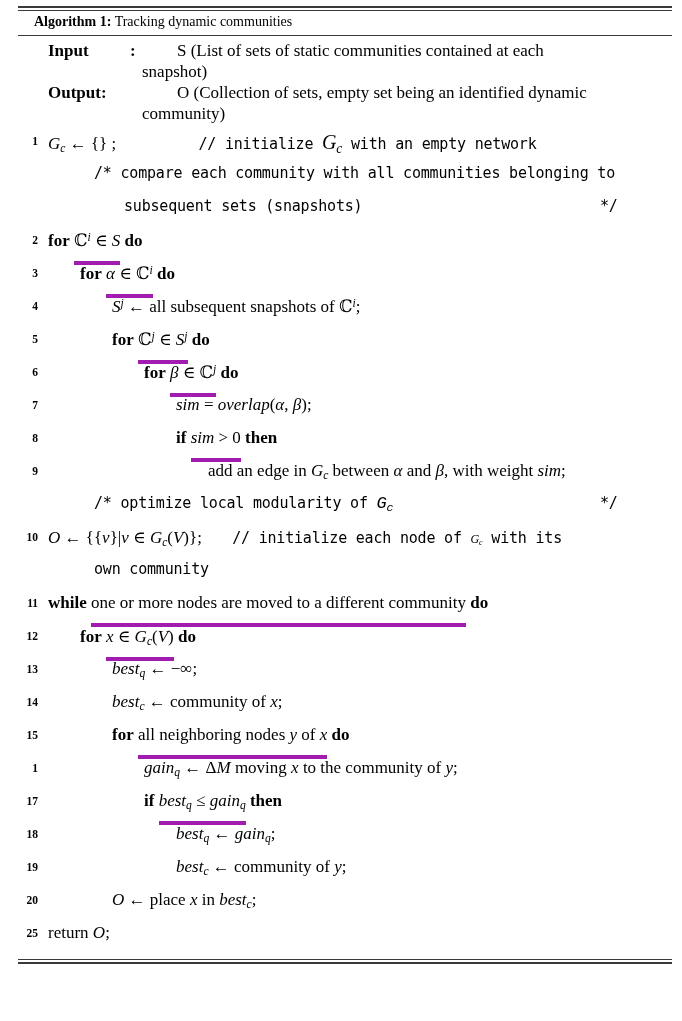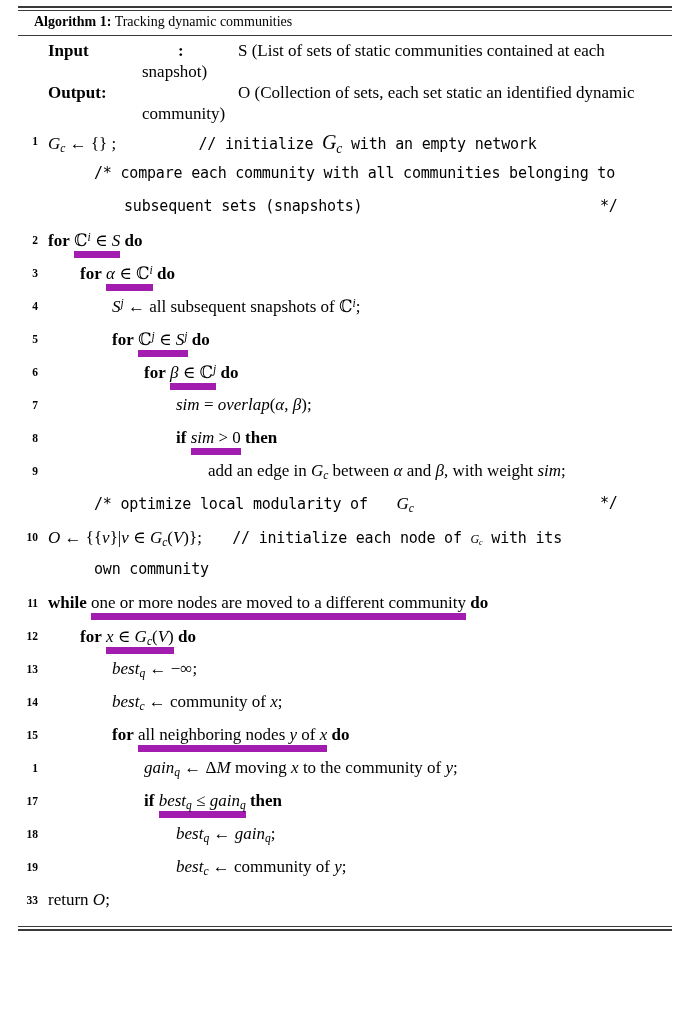--- a/index.html
+++ b/index.html
@@ -51,36 +51,36 @@
   
   .io-block {
     padding-top: 4px;
   }
   .io-row {
     display: flex;
     align-items: baseline;
     font-size: 17px;
     line-height: 1.0;
     padding: 2px 0 2px 0;
-    gap: 48px;
   }
   .io-label {
     font-weight: bold;
     width: 82px;
     flex: 0 0 82px;
     margin-left: 30px;
     white-space: nowrap;
   }
   .io-colon {
     font-weight: bold;
     width: 12px;
     flex: 0 0 12px;
   }
   .io-text {
     flex: 1 1 auto;
+    margin-left: 35px;
   }
   .io-cont {
     font-size: 17px;
     line-height: 1.0;
     padding: 2px 0 2px 0;
     margin-left: 124px;
   }
 
   
   .body {
@@ -122,22 +122,22 @@
     border-left: 1.6px solid #8a8a8a;
     align-self: stretch;
     margin-left: 0;
   }
   .bar.first { margin-left: 14px; width: 17px; flex: 0 0 17px; }
 
   
   .kw { font-weight: bold; }
   .it { font-style: italic; }
   .uline {
-    border-bottom: 7px solid #a21caf;
-    padding-bottom: 1px;
+    border-bottom: 4px solid #a21caf;
+    padding-bottom: 11px;
   }
   .mono {
     font-family: "DejaVu Sans Mono", "Liberation Mono", monospace;
     font-size: 15px;
     letter-spacing: -0.2px;
   }
   .bb { font-family: "DejaVu Serif", serif; }
   sub {
     font-size: 0.68em;
     vertical-align: -0.28em;
@@ -187,21 +187,21 @@
     <div class="io-row">
       <span class="io-label">Input</span>
       <span class="io-colon">:</span>
       <span class="io-text">S (List of sets of static communities contained at each</span>
     </div>
     <div class="io-cont">snapshot)</div>
 
     <div class="io-row">
       <span class="io-label">Output:</span>
       <span class="io-colon"></span>
-      <span class="io-text">O (Collection of sets, each set static an identified dynamic</span>
+      <span class="io-text">O (Collection of sets, empty set being an identified dynamic</span>
     </div>
     <div class="io-cont">community)</div>
   </div>
 
   <div class="body">
 
     <div class="ln">
       <span class="num">1</span>
       <span class="content">
         <span class="it">G<sub>c</sub></span> ← {} ;
@@ -306,21 +306,21 @@
         <span class="bar"></span>
       </span>
       <span class="content">
         add an edge in <span class="it">G<sub>c</sub></span> between <span class="it">α</span> and <span class="it">β</span>, with weight <span class="it">sim</span>;
       </span>
     </div>
 
     <div class="cmt-line">
       <span class="num"></span>
       <span class="cmt-body mono">
-        /* optimize local modularity of <span class="it" style="font-family:Liberation Serif, serif;font-size:17px;margin-left:20px;">G<sub>c</sub></span>
+        /* optimize local modularity of <span class="it" style="font-family:Liberation Mono, monospace;font-size:17px;">G<sub>c</sub></span>
       </span>
       <span class="mono" style="position:absolute;left:600px;padding-top:5px;">*/</span>
     </div>
 
     <div class="ln">
       <span class="num">10</span>
       <span class="content">
         <span class="it">O</span> ← {{<span class="it">v</span>}|<span class="it">v</span> ∈ <span class="it">G<sub>c</sub></span>(<span class="it">V</span>)};
         <span class="mono inline-cmt">// initialize each node of <span class="it" style="font-family:'Liberation Serif',serif;font-size:12px;">G<sub>c</sub></span> with its</span>
       </span>
@@ -423,23 +423,33 @@
         <span class="bar first"></span>
         <span class="bar"></span>
         <span class="bar"></span>
         <span class="bar"></span>
       </span>
       <span class="content">
         <span class="it">best<sub>c</sub></span> ← community of <span class="it">y</span>;
       </span>
     </div>
 
-
-    <div class="ln">
-      <span class="num">33</span>
+    <div class="ln">
+      <span class="num">20</span>
+      <span class="bars">
+        <span class="bar first"></span>
+        <span class="bar"></span>
+      </span>
+      <span class="content">
+        <span class="it">O</span> ← place <span class="it">x</span> in <span class="it">best<sub>c</sub></span>;
+      </span>
+    </div>
+
+    <div class="ln">
+      <span class="num">25</span>
       <span class="content">
         <span class="kw" style="font-weight:normal;">return</span> <span class="it">O</span>;
       </span>
     </div>
 
   </div>
 
   <div class="rule-thin bottom-rule"></div>
   <div class="hdr-gap"></div>
   <div class="rule-thick"></div>

